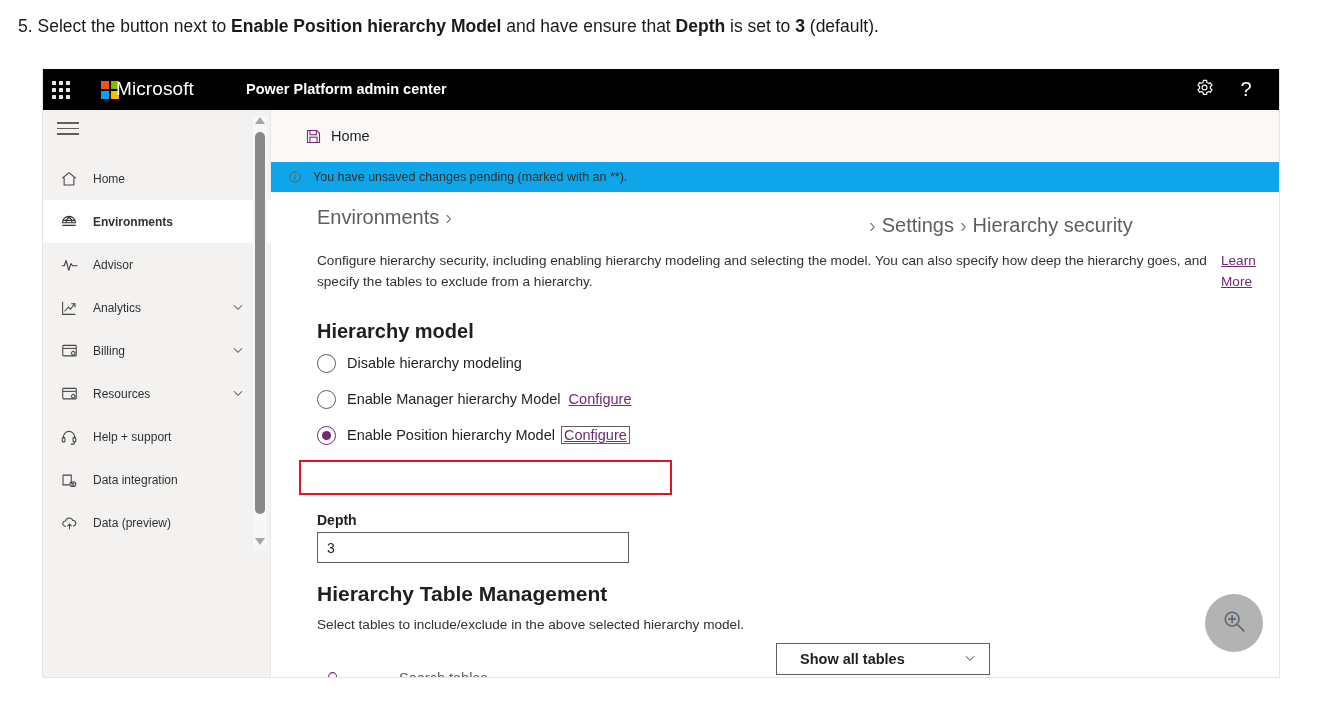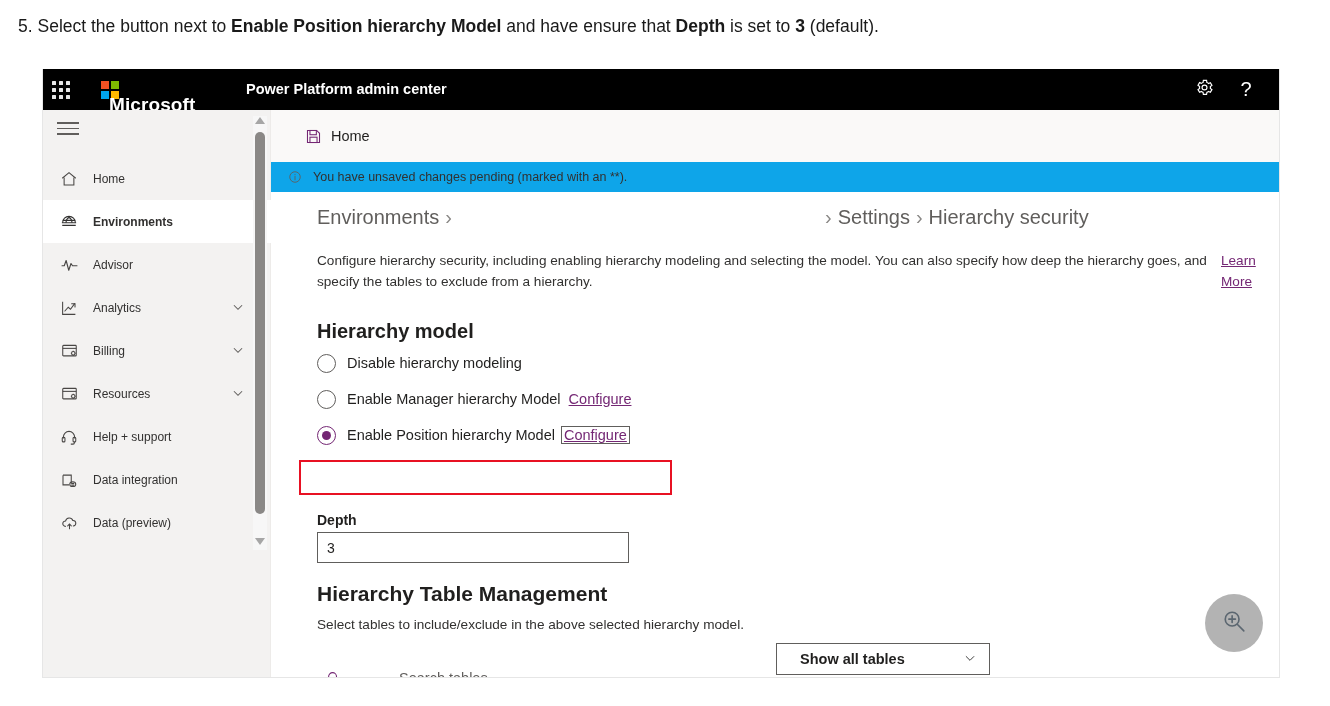--- a/index.html
+++ b/index.html
@@ -61,24 +61,23 @@
     grid-template-rows: repeat(2, 8px);
     gap: 2px;
   }
   #ms-logo i { display: block; width: 8px; height: 8px; }
   #ms-logo i.q1 { background: #f25022; }
   #ms-logo i.q2 { background: #7fba00; }
   #ms-logo i.q3 { background: #00a4ef; }
   #ms-logo i.q4 { background: #ffb900; }
 
   #ms-word {
-    position: absolute; left: 66px; top: 9px;
-    font-size: 19px; font-weight: 700; letter-spacing: .1px;
+    position: absolute; left: 73px; top: 9px;
+    font-size: 19px; font-weight: 400; letter-spacing: .1px;
     color: #ffffff;
-    margin-top: 16px;
   }
   #app-name {
     position: absolute; left: 203px; top: 12px;
     font-size: 14.5px; font-weight: bold; color: #ffffff;
   }
   .hdr-icon {
     position: absolute; top: 9px;
     width: 26px; height: 24px;
     color: #ffffff;
     text-align: center;
@@ -178,21 +177,21 @@
   #crumb {
     position: absolute; left: 0; top: 96px;
     width: 1010px; height: 36px;
   }
   .crumb-seg {
     position: absolute; top: 0;
     font-size: 20px; color: #605e5c; white-space: nowrap;
   }
   .crumb-seg .sep { color: #8a8886; margin: 0 6px; font-weight: 300; }
   #crumb-left { left: 46px; cursor: pointer; }
-  #crumb-right { left: 548px; }
+  #crumb-right { left: 592px; margin-top: 8px; }
   #crumb-right .link { cursor: pointer; }
 
   #desc {
     position: absolute; left: 46px; top: 140px;
     width: 895px;
     font-size: 13.6px; line-height: 21px; color: #323130;
   }
   #learn-more {
     position: absolute; left: 950px; top: 140px;
     width: 62px;

